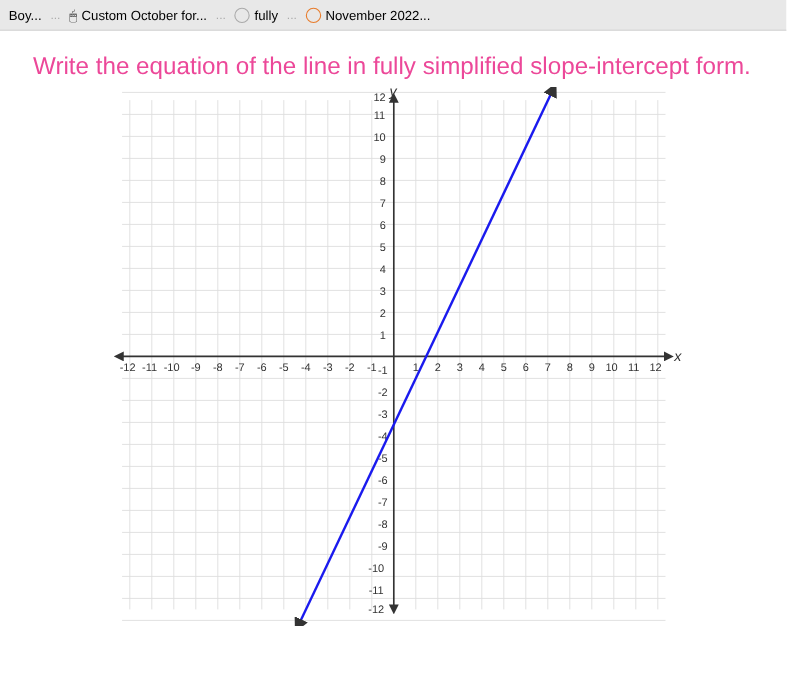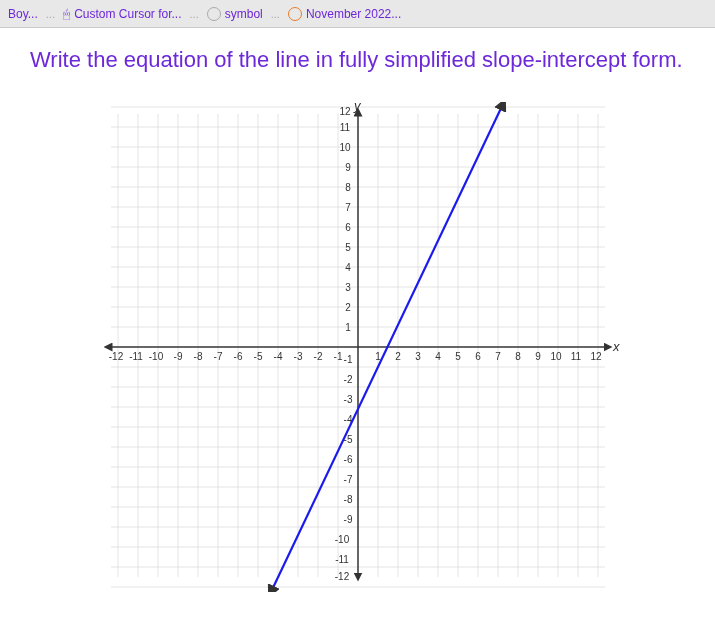--- a/index.html
+++ b/index.html
@@ -21,21 +21,21 @@
       padding: 0 8px;
       gap: 8px;
       font-size: 12px;
       color: #333;
     }
     .tab-item {
       display: flex;
       align-items: center;
       gap: 4px;
       font-size: 12px;
-      color: #6d28d9;
+      color: #000000;
     }
     .tab-separator {
       color: #aaa;
       font-size: 11px;
     }
     .tab-circle {
       width: 14px;
       height: 14px;
       border-radius: 50%;
       border: 1.5px solid #aaa;
@@ -46,22 +46,22 @@
     }
 
     
     .main-content {
       padding: 18px 30px 10px 30px;
       background: #fff;
     }
     .question-text {
       font-size: 22px;
       font-weight: 500;
-      color: #6d28d9;
-      margin-bottom: 27px;
+      color: #ec4899;
+      margin-bottom: 4px;
       line-height: 1.3;
     }
 
     
     .graph-container {
       display: flex;
       justify-content: center;
       align-items: center;
       margin-top: 4px;
     }
@@ -73,26 +73,26 @@
 </head>
 <body>
 
 <div class="tab-bar">
   <span class="tab-item">
     <span>Boy...</span>
   </span>
   <span class="tab-separator">...</span>
   <span class="tab-item">
     <span>🖱</span>
-    <span>Custom Cursor for...</span>
+    <span>Custom October for...</span>
   </span>
   <span class="tab-separator">...</span>
   <span class="tab-item">
     <span class="tab-circle"></span>
-    <span>symbol</span>
+    <span>fully</span>
   </span>
   <span class="tab-separator">...</span>
   <span class="tab-item">
     <span class="tab-circle orange"></span>
     <span>November 2022...</span>
   </span>
 </div>
 
 <div class="main-content">
   <p class="question-text">Write the equation of the line in fully simplified slope-intercept form.</p>

